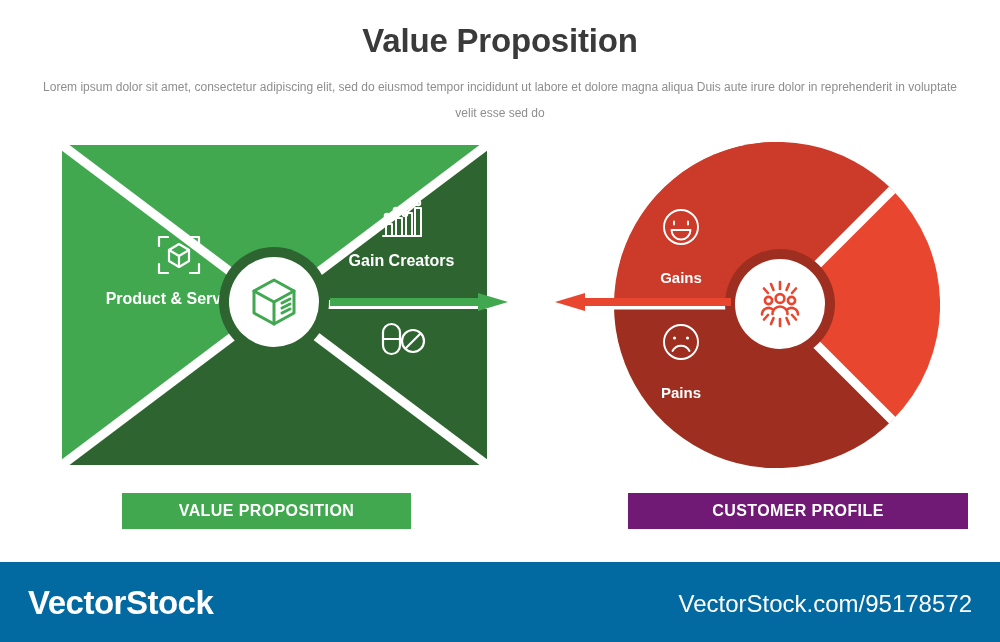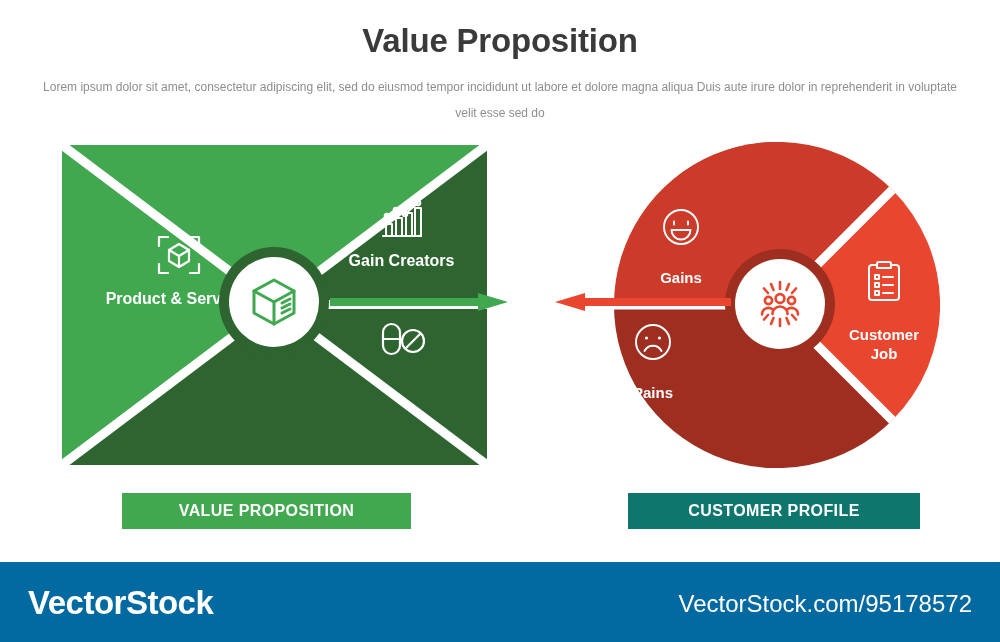--- a/index.html
+++ b/index.html
@@ -203,21 +203,21 @@
     width: 96px;
     text-align: center;
     color: #ffffff;
     z-index: 5;
   }
   .pains-block {
     position: absolute;
     left: 633px;
     top: 322px;
     width: 96px;
-    text-align: left;
+    text-align: center;
     color: #ffffff;
     z-index: 5;
   }
   .job-block {
     position: absolute;
     left: 836px;
     top: 258px;
     width: 96px;
     text-align: center;
     color: #ffffff;
@@ -244,22 +244,22 @@
   }
   .banner-vp {
     left: 122px;
     top: 493px;
     width: 289px;
     background: #41a850;
   }
   .banner-cp {
     left: 628px;
     top: 493px;
-    width: 292px;
-    background: #0f766e;
+    width: 340px;
+    background: #701a75;
   }
 
   
   .footer {
     position: absolute;
     left: 0;
     top: 562px;
     width: 1000px;
     height: 80px;
     background: #0369a1;
@@ -428,35 +428,20 @@
       <g fill="none" stroke="#ffffff" stroke-width="1.9" stroke-linecap="round" stroke-linejoin="round">
         <circle cx="20" cy="20" r="17"></circle>
         <circle cx="13.5" cy="16" r="1.6" fill="#ffffff" stroke="none"></circle>
         <circle cx="26.5" cy="16" r="1.6" fill="#ffffff" stroke="none"></circle>
         <path d="M11.5,29 a9.5,9.5 0 0 1 17,0"></path>
       </g>
     </svg>
     <div class="circ-label">Pains</div>
   </div>
 
-  <div class="job-block">
-    <svg width="40" height="46" viewBox="0 0 40 46">
-      <g fill="none" stroke="#ffffff" stroke-width="2" stroke-linecap="round" stroke-linejoin="round">
-        <path d="M13,7 L8,7 a3,3 0 0 0 -3,3 L5,39 a3,3 0 0 0 3,3 L32,42 a3,3 0 0 0 3,-3 L35,10 a3,3 0 0 0 -3,-3 L27,7"></path>
-          <path d="M15,4 L25,4 a2,2 0 0 1 2,2 L27,10 L13,10 L13,6 a2,2 0 0 1 2,-2 Z"></path>
-        <rect x="11" y="17" width="4" height="4"></rect>
-        <rect x="11" y="25" width="4" height="4"></rect>
-        <rect x="11" y="33" width="4" height="4"></rect>
-        <line x1="19" y1="19" x2="29" y2="19"></line>
-        <line x1="19" y1="27" x2="29" y2="27"></line>
-        <line x1="19" y1="35" x2="29" y2="35"></line>
-      </g>
-    </svg>
-    <div class="circ-label">Customer Job</div>
-  </div>
 
   <div class="banner banner-vp">
     <span>VALUE PROPOSITION</span>
   </div>
   <div class="banner banner-cp">
     <span>CUSTOMER PROFILE</span>
   </div>
 
 </div>
 

